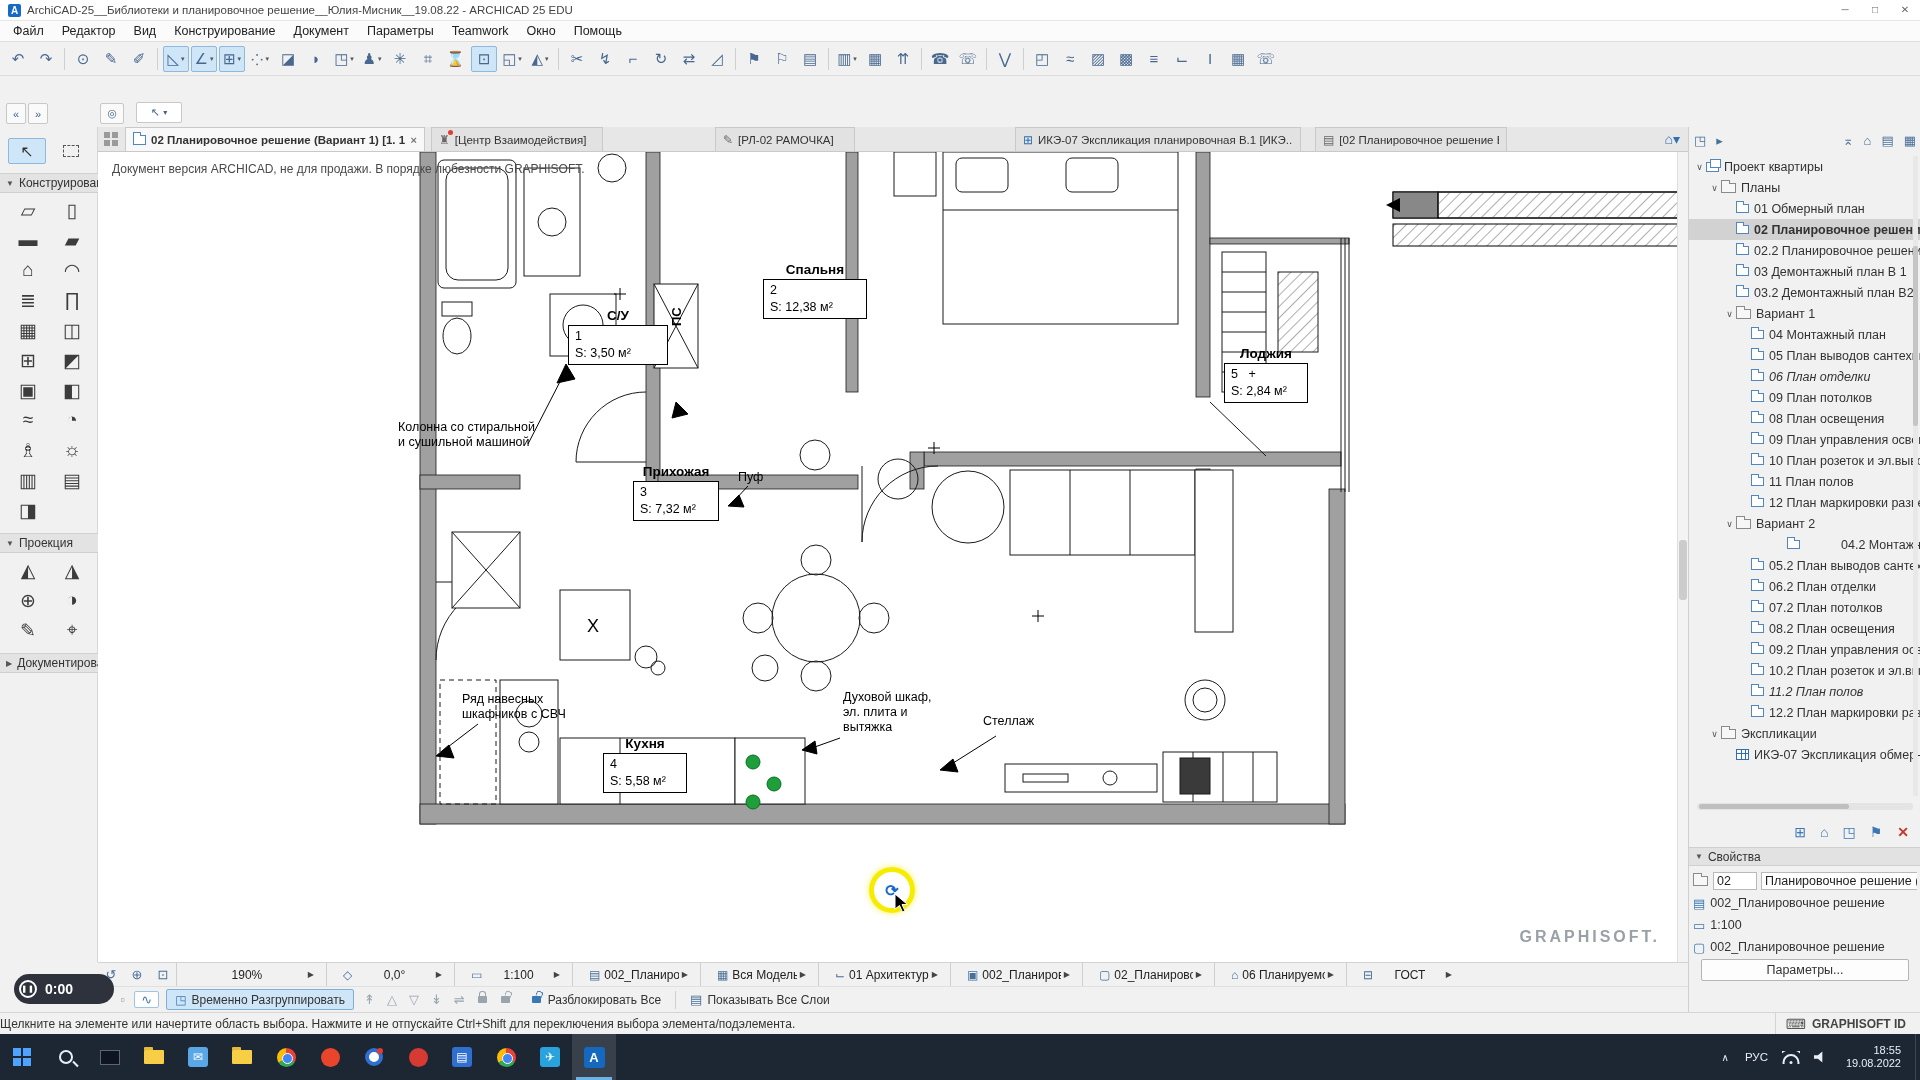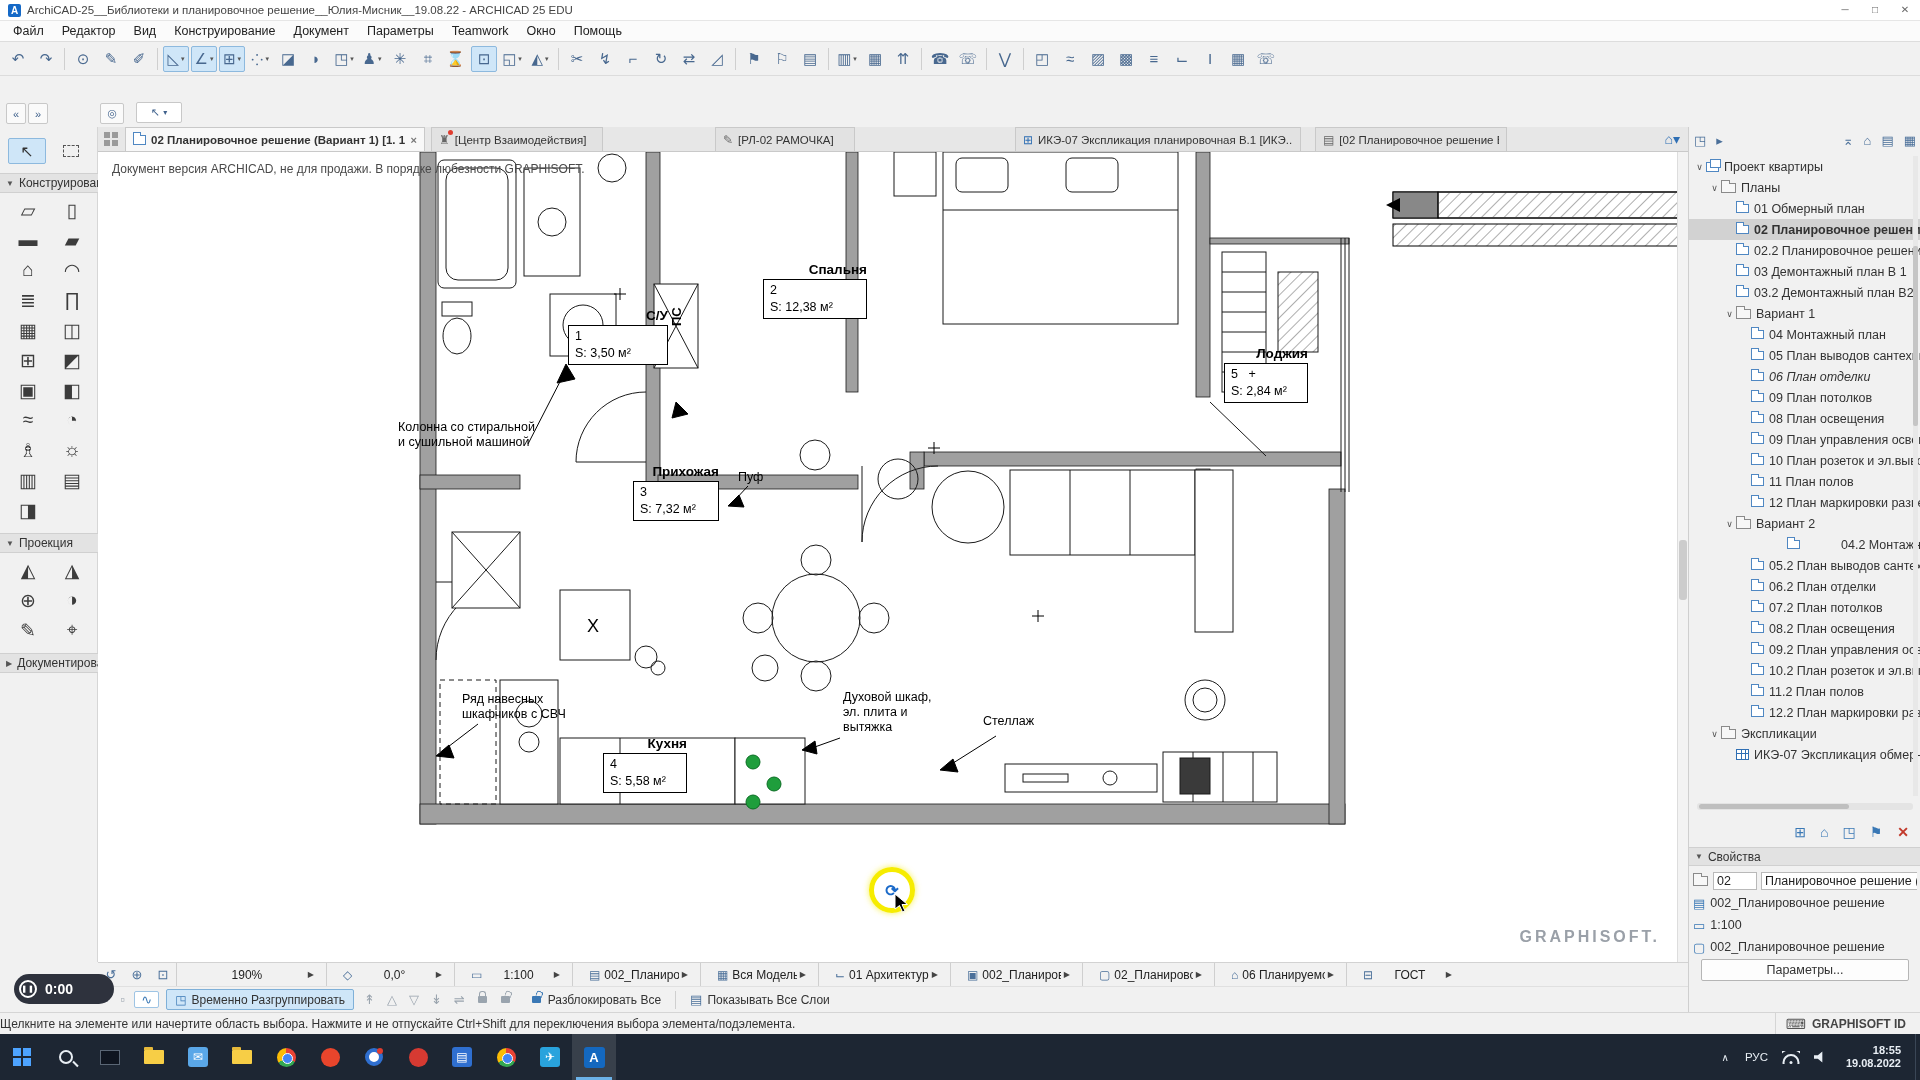--- a/index.html
+++ b/index.html
@@ -51,21 +51,21 @@
   .marquee-glyph{width:16px;height:12px;border:1.5px dashed #555;}
   .psec{position:absolute;left:0;width:98px;height:20px;background:#e3e3e3;border-top:1px solid #d0d0d0;border-bottom:1px solid #d0d0d0;font-size:12px;color:#333;display:flex;align-items:center;padding-left:6px;white-space:nowrap;overflow:hidden;}
   .psec .arr{font-size:8px;margin-right:5px;color:#555;}
   .ptool{position:absolute;width:40px;height:30px;display:flex;align-items:center;justify-content:center;font-size:19px;color:#3c3c3c;}
 
   
   .canvas{position:absolute;left:98px;top:152px;width:1590px;height:810px;background:#fff;overflow:hidden;}
   .watermark{position:absolute;left:14px;top:10px;font-size:12px;color:#4a4a4a;}
   .gslogo{position:absolute;right:28px;bottom:16px;font-size:16px;font-weight:bold;letter-spacing:3px;color:#9aa0a8;}
   .stamp{position:absolute;font-size:12.5px;color:#000;}
-  .stamp .t{font-weight:bold;font-size:13.5px;text-align:right;margin-bottom:2px;white-space:nowrap;}
+  .stamp .t{font-weight:bold;font-size:13.5px;text-align:center;margin-bottom:2px;white-space:nowrap;}
   .stamp .bx{border:1px solid #000;background:#fff;padding:2px 6px;line-height:17px;}
   .anno{position:absolute;font-size:12.5px;color:#000;white-space:pre-line;line-height:15px;}
   .cscroll{position:absolute;right:0;top:0;width:11px;height:810px;background:#f3f3f3;border-left:1px solid #ddd;}
   .cscroll .thumb{position:absolute;left:1px;top:388px;width:8px;height:60px;background:#ccc;border-radius:3px;}
 
   
   .ring{position:absolute;left:771px;top:715px;width:46px;height:46px;border:5px solid #f6ec00;border-radius:50%;box-shadow:0 0 6px rgba(246,236,0,.7);display:flex;align-items:center;justify-content:center;}
   .ring .rg{color:#1b6ac9;font-size:16px;font-weight:bold;}
   .cursor{position:absolute;left:795px;top:741px;}
 
@@ -157,21 +157,21 @@
   .k-glyph{width:20px;height:20px;border-radius:3px;color:#fff;font-size:12px;display:flex;align-items:center;justify-content:center;}
   .k-arch{width:21px;height:21px;border-radius:3px;background:#1468bf;color:#fff;font-weight:bold;font-size:13px;display:flex;align-items:center;justify-content:center;}
   .tray{margin-left:auto;display:flex;align-items:center;color:#e8eef4;}
   .tray .tchev{font-size:10px;padding:0 8px;}
   .tray .tlang{font-size:11.5px;padding:0 8px;}
   .wifi{position:relative;width:18px;height:13px;overflow:hidden;margin:0 6px;}
   .wifi::before{content:'';position:absolute;left:50%;bottom:-14px;transform:translateX(-50%);width:26px;height:26px;border:2px solid #e8eef4;border-radius:50%;}
   .wifi::after{content:'';position:absolute;left:50%;bottom:-7px;transform:translateX(-50%);width:13px;height:13px;border:2px solid #e8eef4;border-radius:50%;}
   .wifi b{position:absolute;left:50%;bottom:0;transform:translateX(-50%);width:3px;height:3px;border-radius:50%;background:#e8eef4;}
   .vol{width:14px;height:12px;background:#e8eef4;clip-path:polygon(0 35%,28% 35%,60% 5%,60% 95%,28% 65%,0 65%);margin:0 8px;}
-  .tclock{text-align:right;font-size:11px;line-height:13px;padding:0 10px;font-weight:bold;}
+  .tclock{text-align:right;font-size:11px;line-height:13px;padding:0 10px;}
   .show-desk{width:5px;height:46px;border-left:1px solid #3a4656;margin-left:4px;}
 </style>
 </head>
 <body>
 
 <div id="app">
 
   <div class="titlebar">
     <div class="app-ico">A</div>
     <div class="title-text">ArchiCAD-25__Библиотеки и планировочное решение__Юлия-Мисник__19.08.22 - ARCHICAD 25 EDU</div>
@@ -777,21 +777,21 @@
         <div class="trow" style="padding-left: 49px;">
           <span class="exp"></span>
           <span class="ticn icn-view"></span>
           <span>09.2 План управления освещ.</span>
         </div>
         <div class="trow" style="padding-left: 49px;">
           <span class="exp"></span>
           <span class="ticn icn-view"></span>
           <span>10.2 План розеток и эл.выводов</span>
         </div>
-        <div class="trow" style="padding-left: 49px;">
+        <div class="trow" style="padding-left: 49px; font-style: italic;">
           <span class="exp"></span>
           <span class="ticn icn-view"></span>
           <span>11.2 План полов</span>
         </div>
         <div class="trow" style="padding-left: 49px;">
           <span class="exp"></span>
           <span class="ticn icn-view"></span>
           <span>12.2 План маркировки разверток</span>
         </div>
         <div class="trow" style="padding-left: 19px;">

